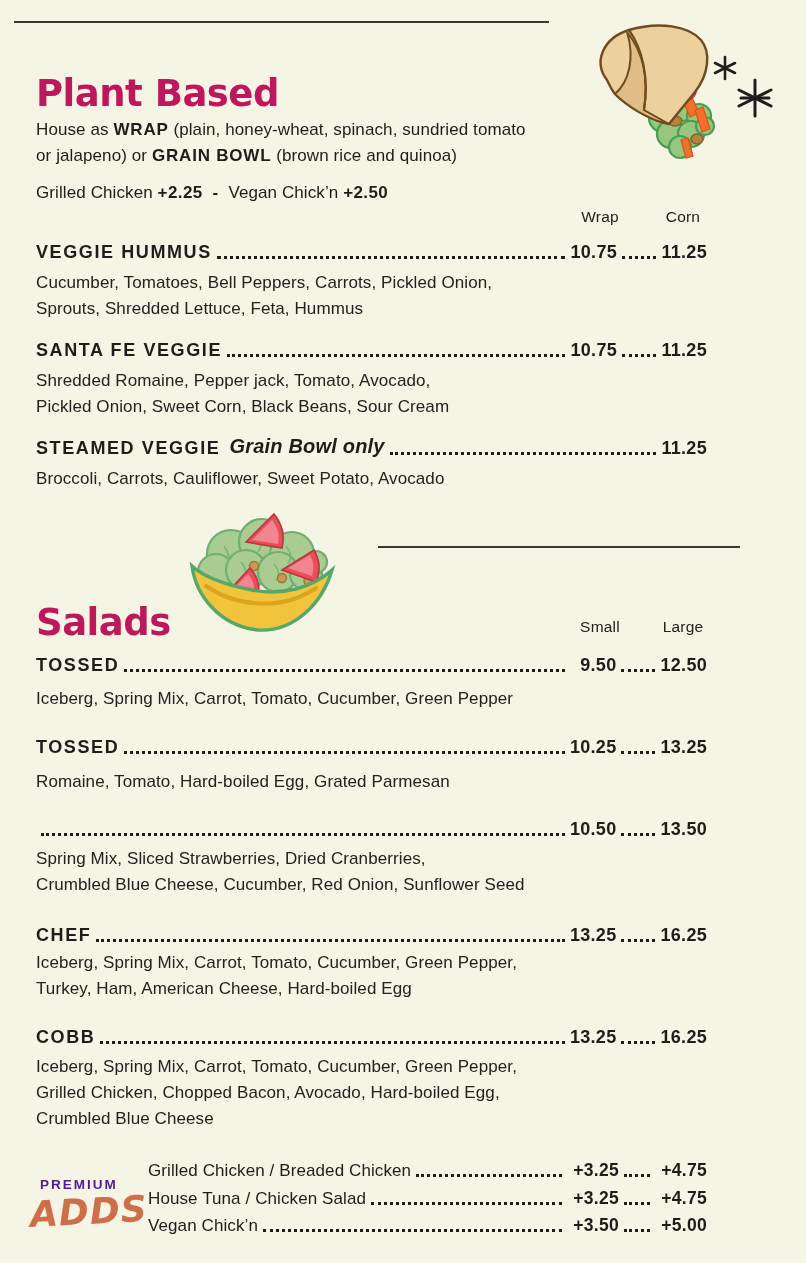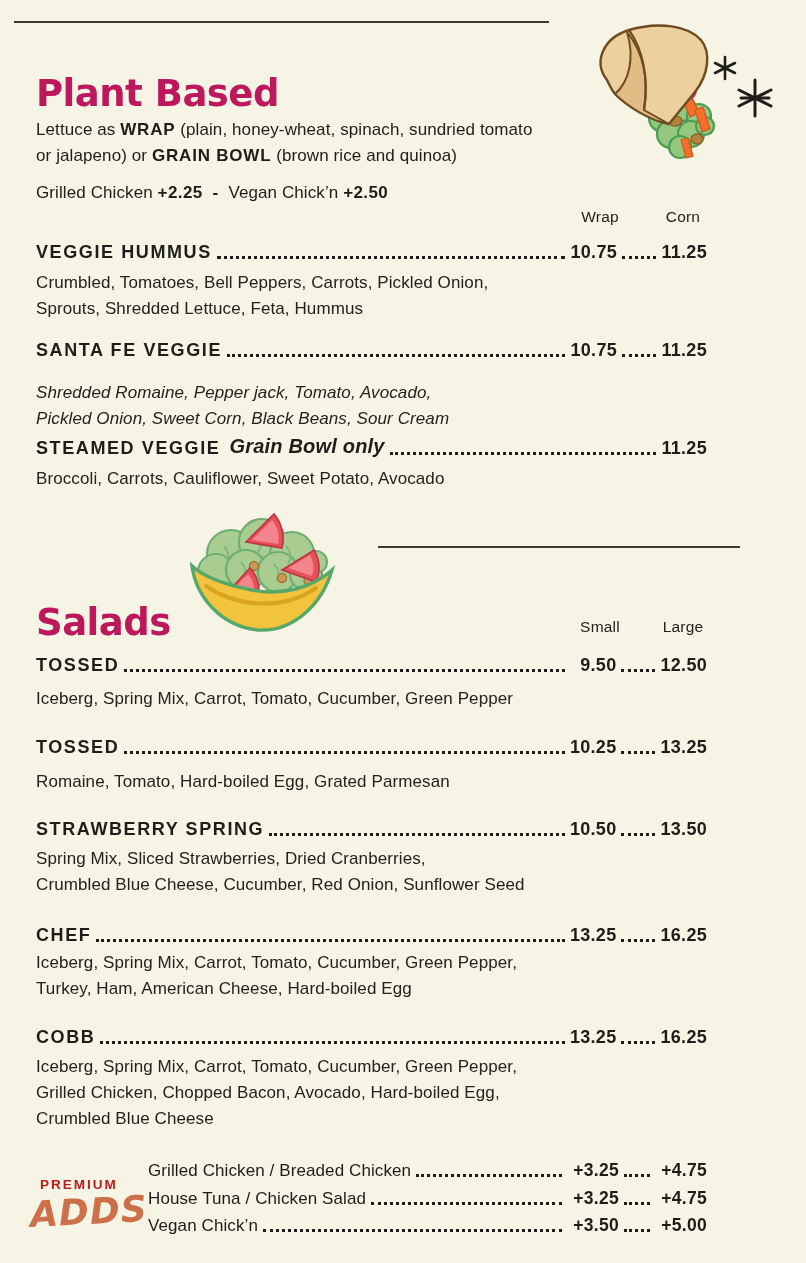--- a/index.html
+++ b/index.html
@@ -62,31 +62,31 @@
     font-weight:bold;font-size:18px;line-height:1;
     letter-spacing:0.3px;text-align:right;min-width:46px;white-space:nowrap;
   }
   .desc{
     position:absolute;left:36px;font-size:17px;line-height:26px;
     letter-spacing:0.1px;color:#23221e;white-space:nowrap;
   }
 
   
   #row-vh{top:243px;}   #desc-vh{top:270px;}
-  #row-sf{top:341px;}   #desc-sf{top:380px;font-style:italic;}
+  #row-sf{top:341px;}   #desc-sf{top:368px;}
   #row-sv{top:439px;}   #desc-sv{top:466px;}
   #row-tossed{top:656px;}  #desc-tossed{top:686px;}
   #row-caesar{top:738px;}  #desc-caesar{top:769px;}
   #row-straw{top:820px;}   #desc-straw{top:846px;}
   #row-chef{top:926px;}    #desc-chef{top:950px;}
   #row-cobb{top:1028px;}   #desc-cobb{top:1054px;}
 
   
   .prem-kicker{
-    position:absolute;left:40px;top:1177px;color:#b91c1c;
+    position:absolute;left:40px;top:1177px;color:#4c1d95;
     font-weight:bold;font-size:13.5px;letter-spacing:2px;
   }
   .prem-script{
     position:absolute;left:30px;top:1192px;color:#cd7049;
     font-family:"DejaVu Sans",sans-serif;font-weight:bold;font-style:italic;
     font-size:36px;line-height:1.1;letter-spacing:1px;transform:rotate(-3deg);
   }
   .prem-row{
     position:absolute;left:148px;width:559px;
     display:flex;align-items:flex-end;height:18px;
@@ -152,40 +152,40 @@
         <line x1="156" y1="70" x2="188" y2="86"></line>
         <line x1="156" y1="86" x2="188" y2="70"></line>
         <line x1="158" y1="78" x2="186" y2="78"></line>
       </g>
     </g>
   </svg>
 
   <div id="plant-title" class="section-title">Plant Based</div>
 
   <div class="intro">
-    <span>Lettuce as </span><b>WRAP</b><span> (plain, honey-wheat, spinach, sundried tomato</span><br>
+    <span>House as </span><b>WRAP</b><span> (plain, honey-wheat, spinach, sundried tomato</span><br>
     <span>or jalapeno) or </span><b>GRAIN BOWL</b><span> (brown rice and quinoa)</span>
   </div>
 
   <div class="addons">
     <span>Grilled Chicken </span><b>+2.25</b><span class="sep">-</span><span>Vegan Chick’n </span><b>+2.50</b>
   </div>
 
   <div class="colhead c1 row1">Wrap</div>
   <div class="colhead c2 row1">Corn</div>
 
   <div id="row-vh" class="item-row">
     <span class="item-name">VEGGIE HUMMUS</span>
     <span class="leader"></span>
     <span class="price">10.75</span>
     <span class="leader gap"></span>
     <span class="price">11.25</span>
   </div>
   <div id="desc-vh" class="desc">
-    <div>Crumbled, Tomatoes, Bell Peppers, Carrots, Pickled Onion,</div>
+    <div>Cucumber, Tomatoes, Bell Peppers, Carrots, Pickled Onion,</div>
     <div>Sprouts, Shredded Lettuce, Feta, Hummus</div>
   </div>
 
   <div id="row-sf" class="item-row">
     <span class="item-name">SANTA FE VEGGIE</span>
     <span class="leader"></span>
     <span class="price">10.75</span>
     <span class="leader gap"></span>
     <span class="price">11.25</span>
   </div>
@@ -262,21 +262,20 @@
     <span class="leader"></span>
     <span class="price">10.25</span>
     <span class="leader gap"></span>
     <span class="price">13.25</span>
   </div>
   <div id="desc-caesar" class="desc">
     <div>Romaine, Tomato, Hard-boiled Egg, Grated Parmesan</div>
   </div>
 
   <div id="row-straw" class="item-row">
-    <span class="item-name">STRAWBERRY SPRING</span>
     <span class="leader"></span>
     <span class="price">10.50</span>
     <span class="leader gap"></span>
     <span class="price">13.50</span>
   </div>
   <div id="desc-straw" class="desc">
     <div>Spring Mix, Sliced Strawberries, Dried Cranberries,</div>
     <div>Crumbled Blue Cheese, Cucumber, Red Onion, Sunflower Seed</div>
   </div>
 

